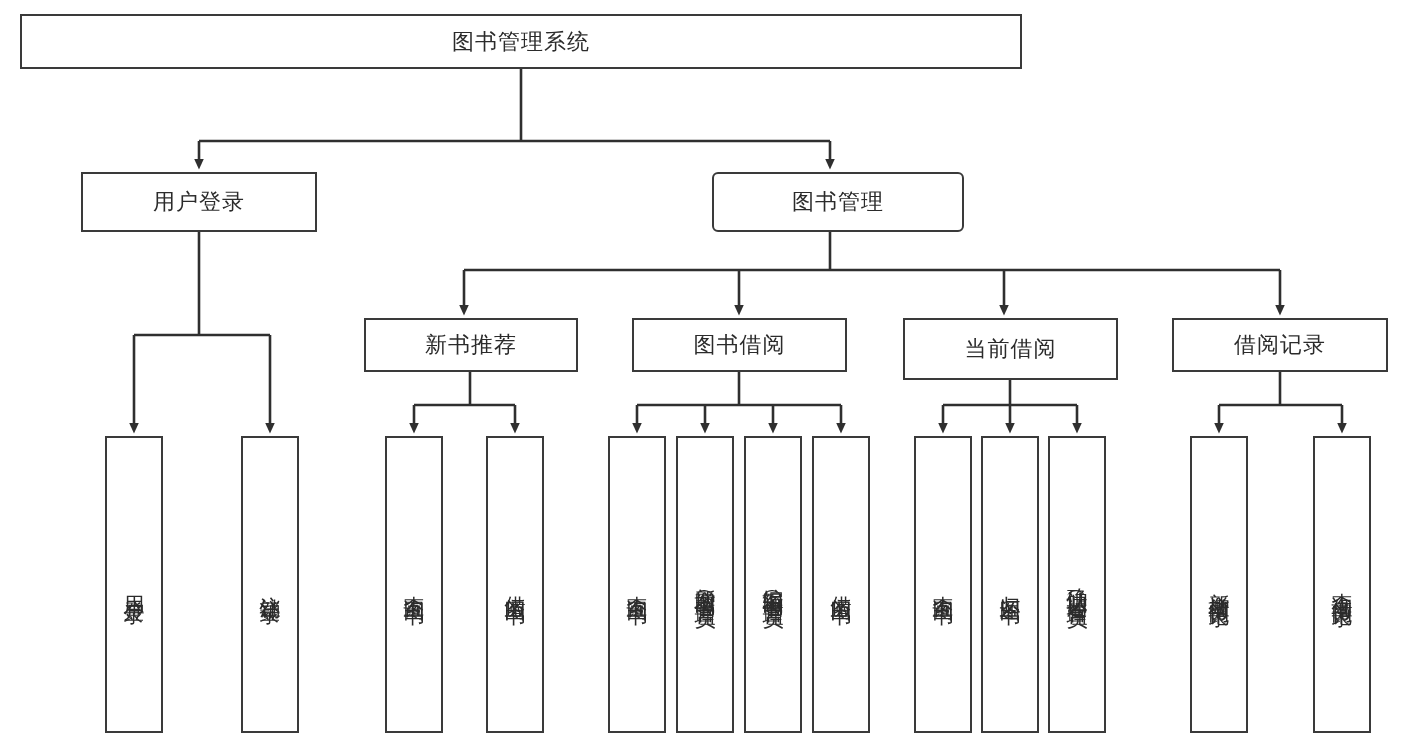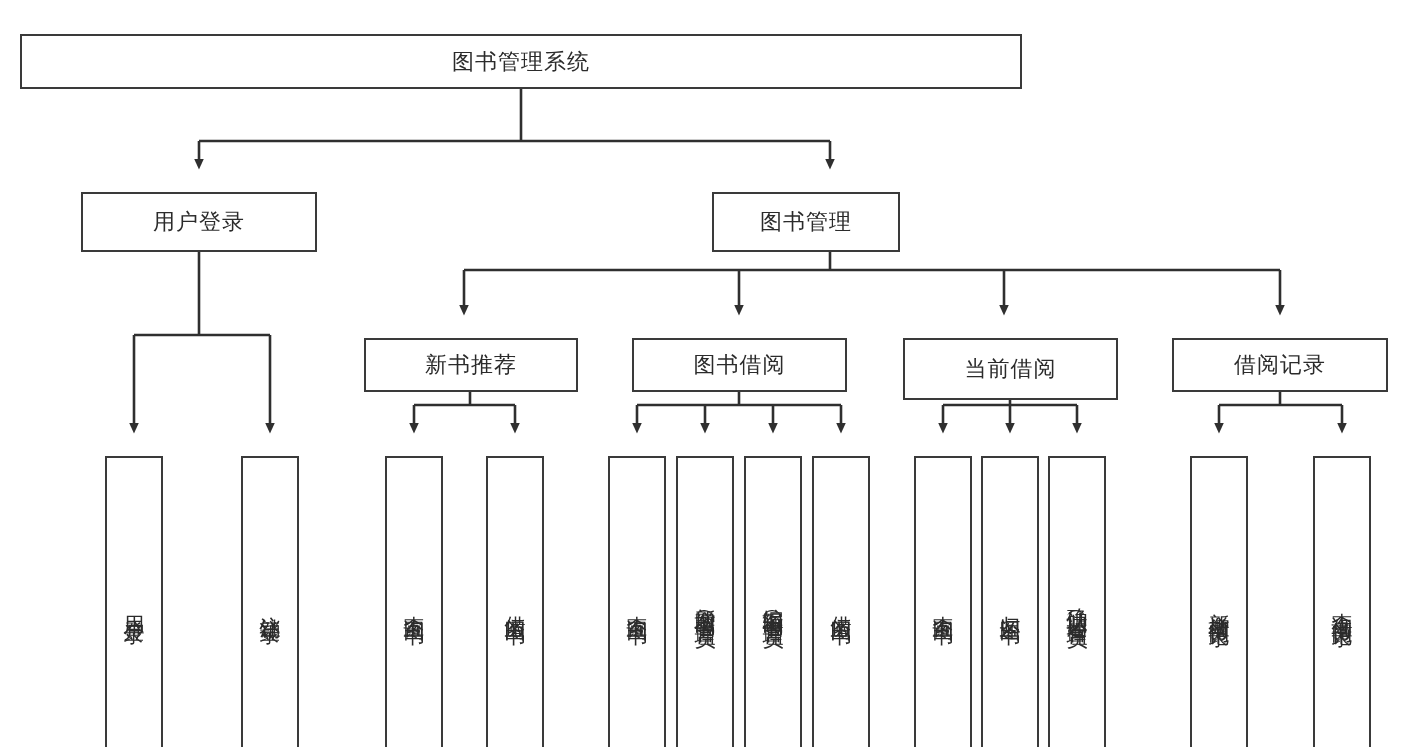--- a/index.html
+++ b/index.html
@@ -10,21 +10,20 @@
   }
   #canvas{position:relative;width:1405px;height:747px;background:#fff;}
   svg.wires{position:absolute;left:0;top:0;width:1405px;height:747px;overflow:visible;}
   .node{
     position:absolute;
     box-sizing:border-box;
     background:#ffffff;
     border:2px solid #3a3a3a;
     display:flex;align-items:center;justify-content:center;
     color:#2b2b2b;
-    margin-top:20px;
   }
   .node.horiz{font-size:22px;letter-spacing:1px;white-space:nowrap;}
   .node.vert{
     font-size:21px;
     letter-spacing:3px;
     line-height:1.05;
   }
   .node.vert .vtxt{
     writing-mode:vertical-rl;
     text-orientation:upright;
@@ -95,21 +94,21 @@
     </g>
   </svg>
 
   <div class="node horiz" style="left:20px;top:14px;width:1002px;height:55px;">
     <span>图书管理系统</span>
   </div>
 
   <div class="node horiz" style="left:81px;top:172px;width:236px;height:60px;">
     <span>用户登录</span>
   </div>
-  <div class="node horiz" style="left:712px;top:172px;width:188px;height:60px;">
+  <div class="node horiz" style="left:712px;top:172px;width:252px;height:60px;border-radius:6px;">
     <span>图书管理</span>
   </div>
 
   <div class="node horiz" style="left:632px;top:318px;width:215px;height:54px;">
     <span>图书借阅</span>
   </div>
   <div class="node horiz" style="left:364px;top:318px;width:214px;height:54px;">
     <span>新书推荐</span>
   </div>
   <div class="node horiz" style="left:903px;top:318px;width:215px;height:62px;">

